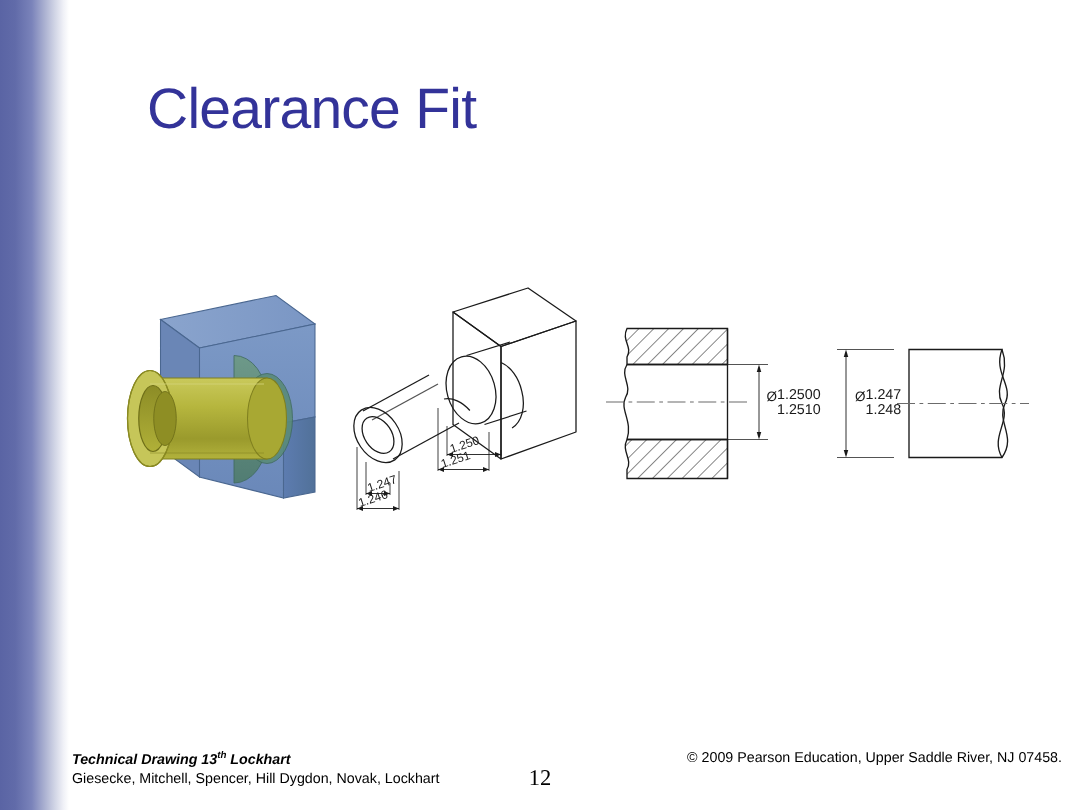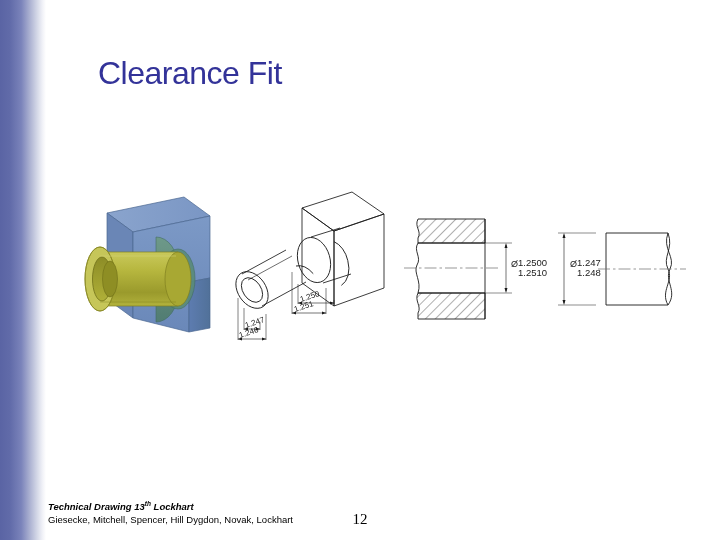--- a/index.html
+++ b/index.html
@@ -27,21 +27,21 @@
         #a9afd0 64%,
         #d2d6e6 80%,
         #f0f1f7 92%,
         #ffffff 100%);
   }
   
   #title {
     position: absolute;
     left: 98px;
     top: 48px;
-    font-size: 32px;
+    font-size: 38px;
     line-height: 50px;
     color: #333399;
     letter-spacing: -0.5px;
     white-space: nowrap;
   }
   
   .footer-text {
     position: absolute;
     font-size: 9.5px;
     line-height: 12.5px;
@@ -240,17 +240,18 @@
       <path d="M198,64 L286,64" stroke="#6b6b6b" stroke-width="0.7" stroke-dasharray="12,3,2.5,3" fill="none"></path>
     </svg>
   </div>
 
   <div class="footer-text" id="footer-left">
     <div class="bookline"><span>Technical Drawing  13</span><sup>th</sup><span> Lockhart</span></div>
     <div>Giesecke, Mitchell, Spencer, Hill Dygdon, Novak, Lockhart</div>
   </div>
 
   <div class="footer-text" id="footer-right">
+    <div>© 2009 Pearson Education, Upper Saddle River, NJ 07458.</div>
   </div>
 
   <div id="page-number">12</div>
 
 </div>
 
 </body></html>

